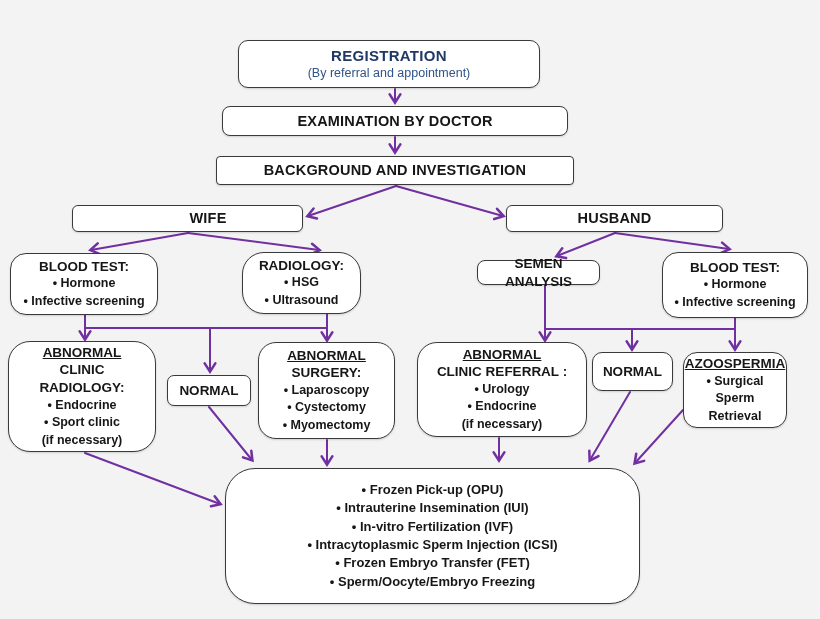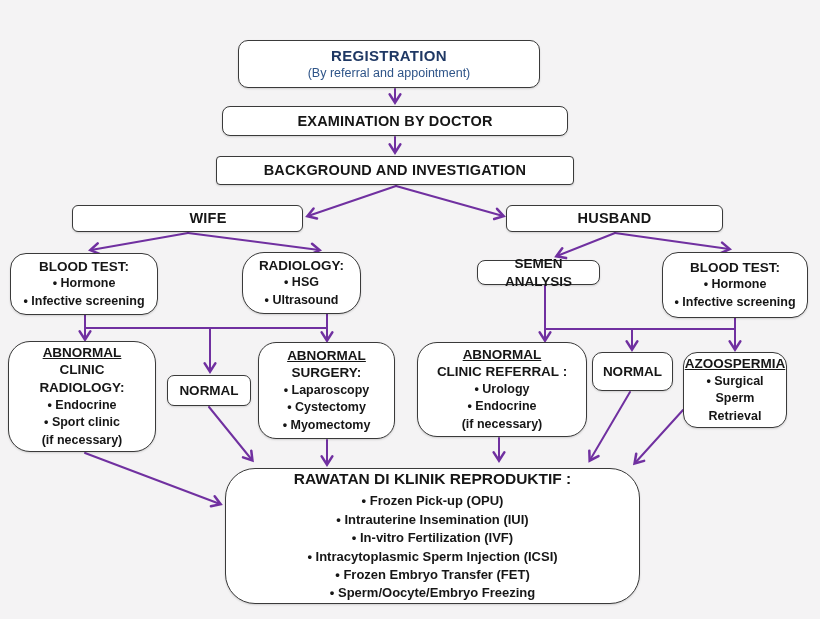--- a/index.html
+++ b/index.html
@@ -183,21 +183,20 @@
   <div class="node" id="n-azo">
     <div class="t u">AZOOSPERMIA</div>
     <div>
         <div class="li">• Surgical</div>
         <div class="li">Sperm</div>
         <div class="li">Retrieval</div>
       </div>
   </div>
 
   <div class="node" id="n-raw">
-    <div class="t">RAWATAN DI KLINIK REPRODUKTIF :</div>
     <div>
         <div class="li">• Frozen Pick-up (OPU)</div>
         <div class="li">• Intrauterine Insemination (IUI)</div>
         <div class="li">• In-vitro Fertilization (IVF)</div>
         <div class="li">• Intracytoplasmic Sperm Injection (ICSI)</div>
         <div class="li">• Frozen Embryo Transfer (FET)</div>
         <div class="li">• Sperm/Oocyte/Embryo Freezing</div>
       </div>
   </div>
 

